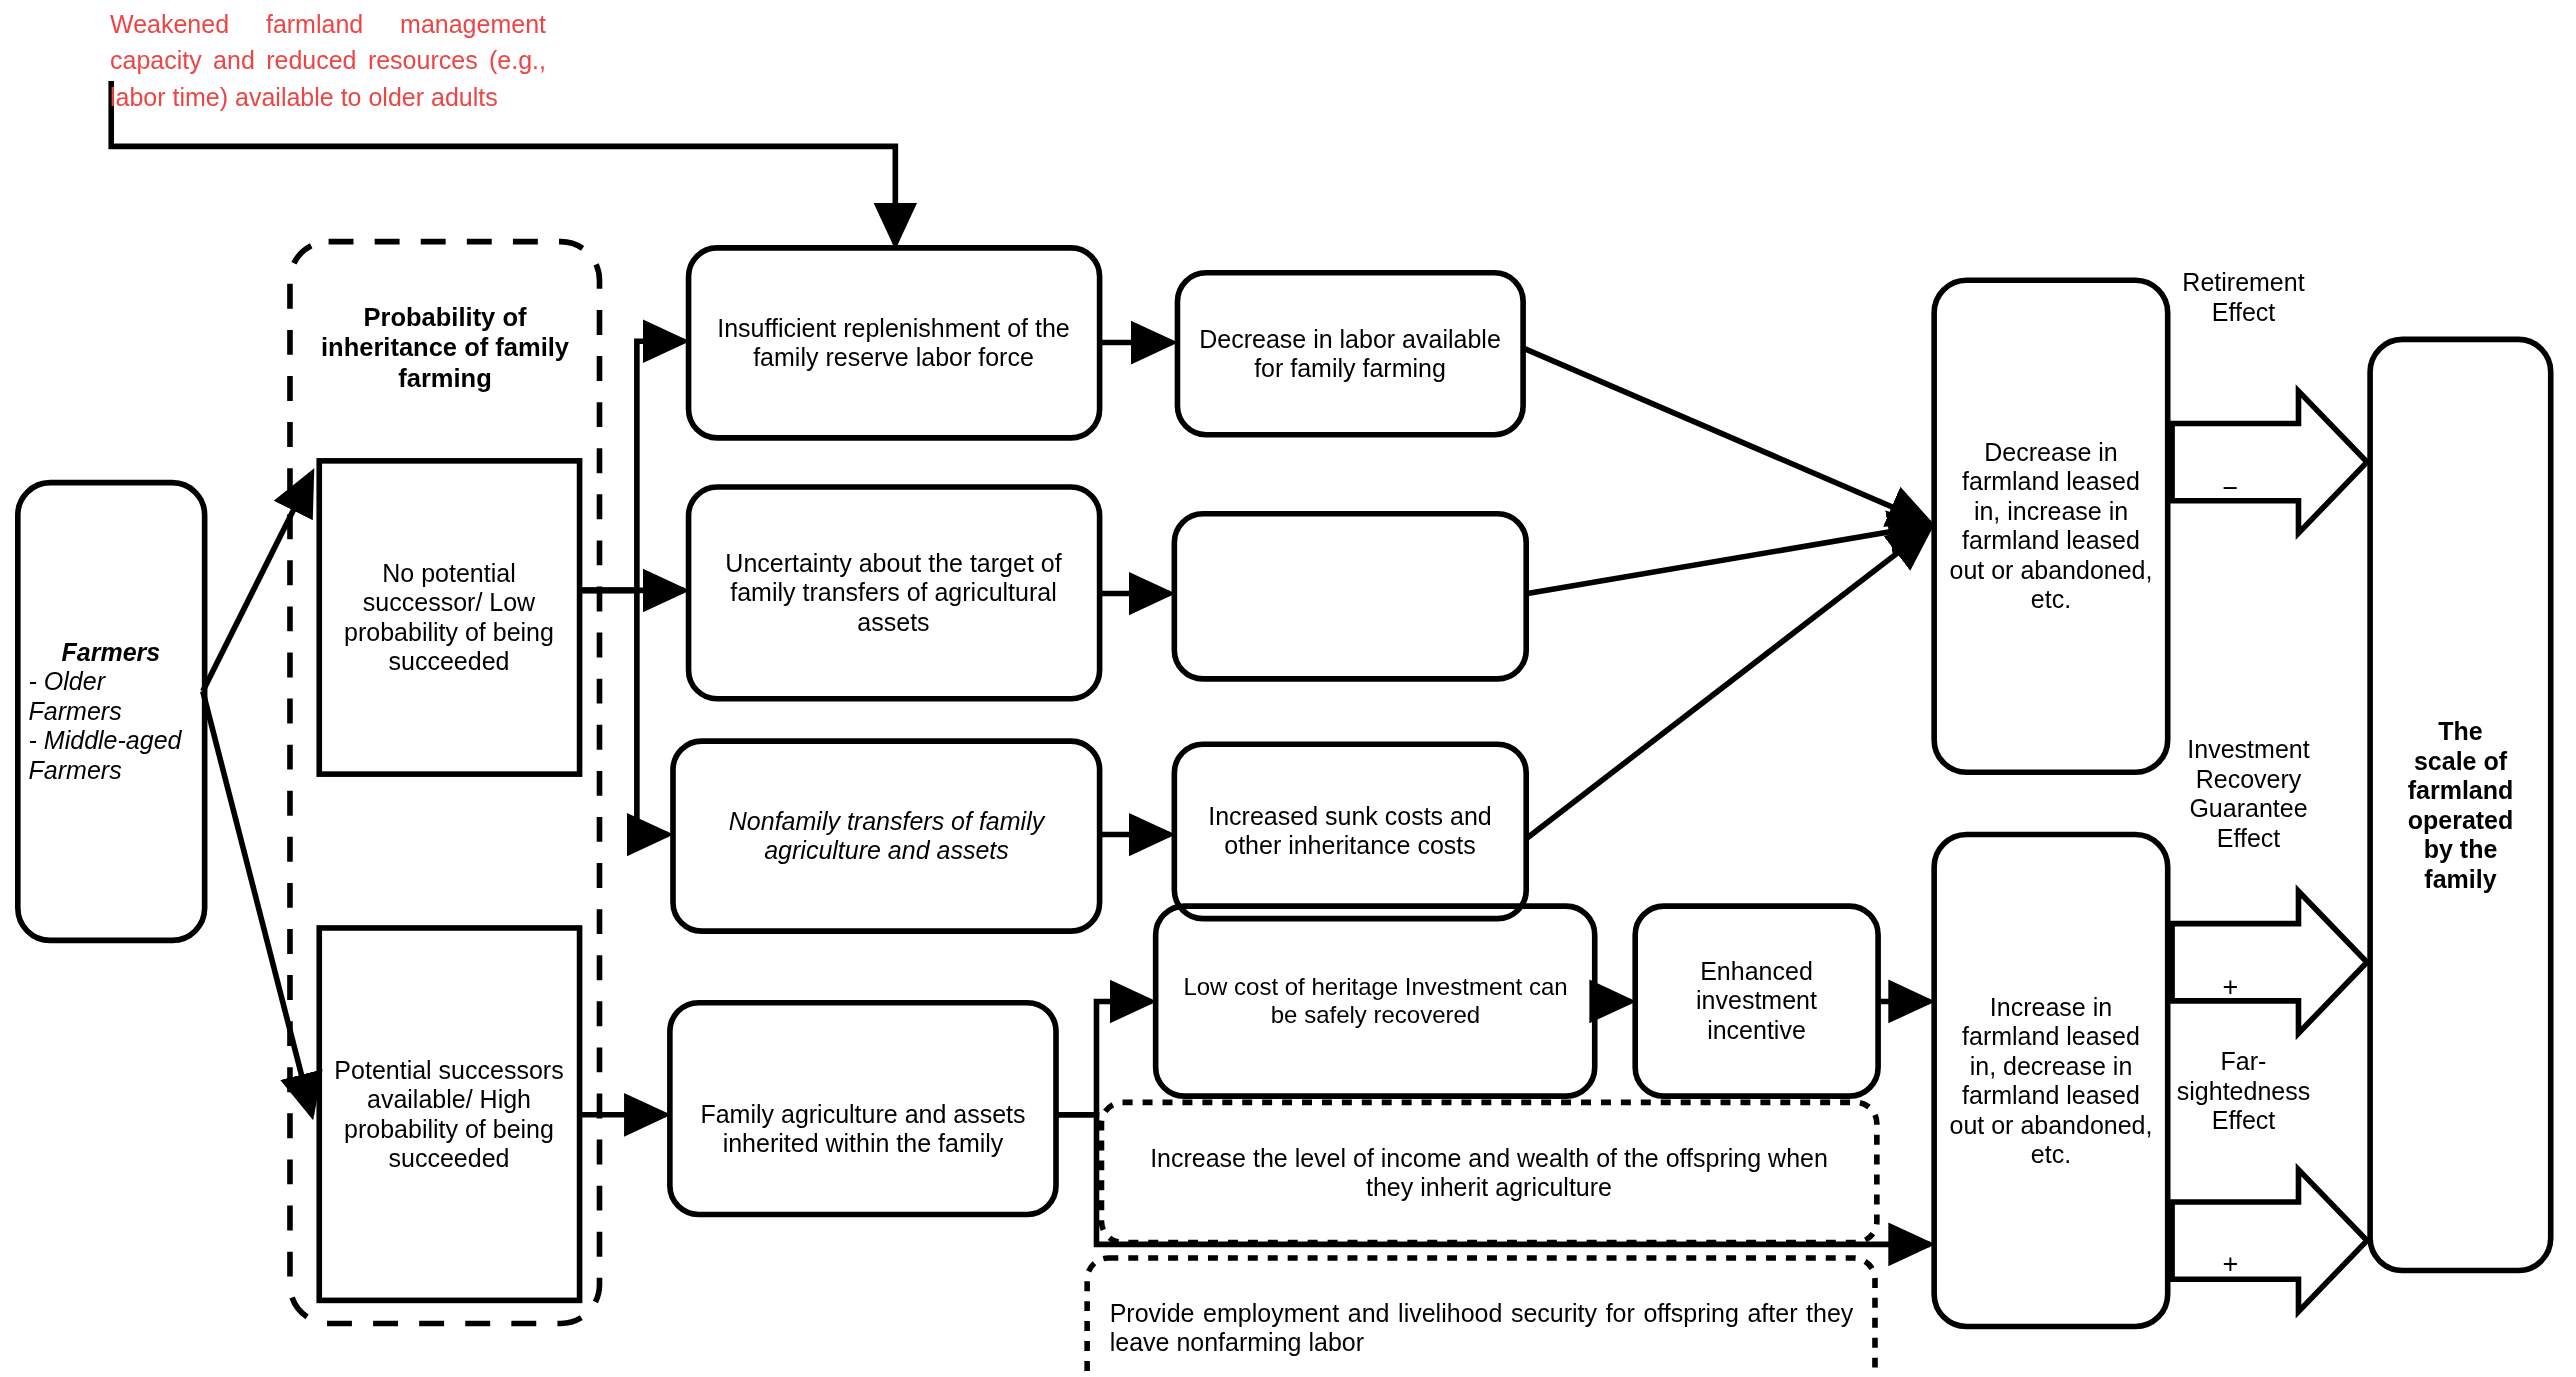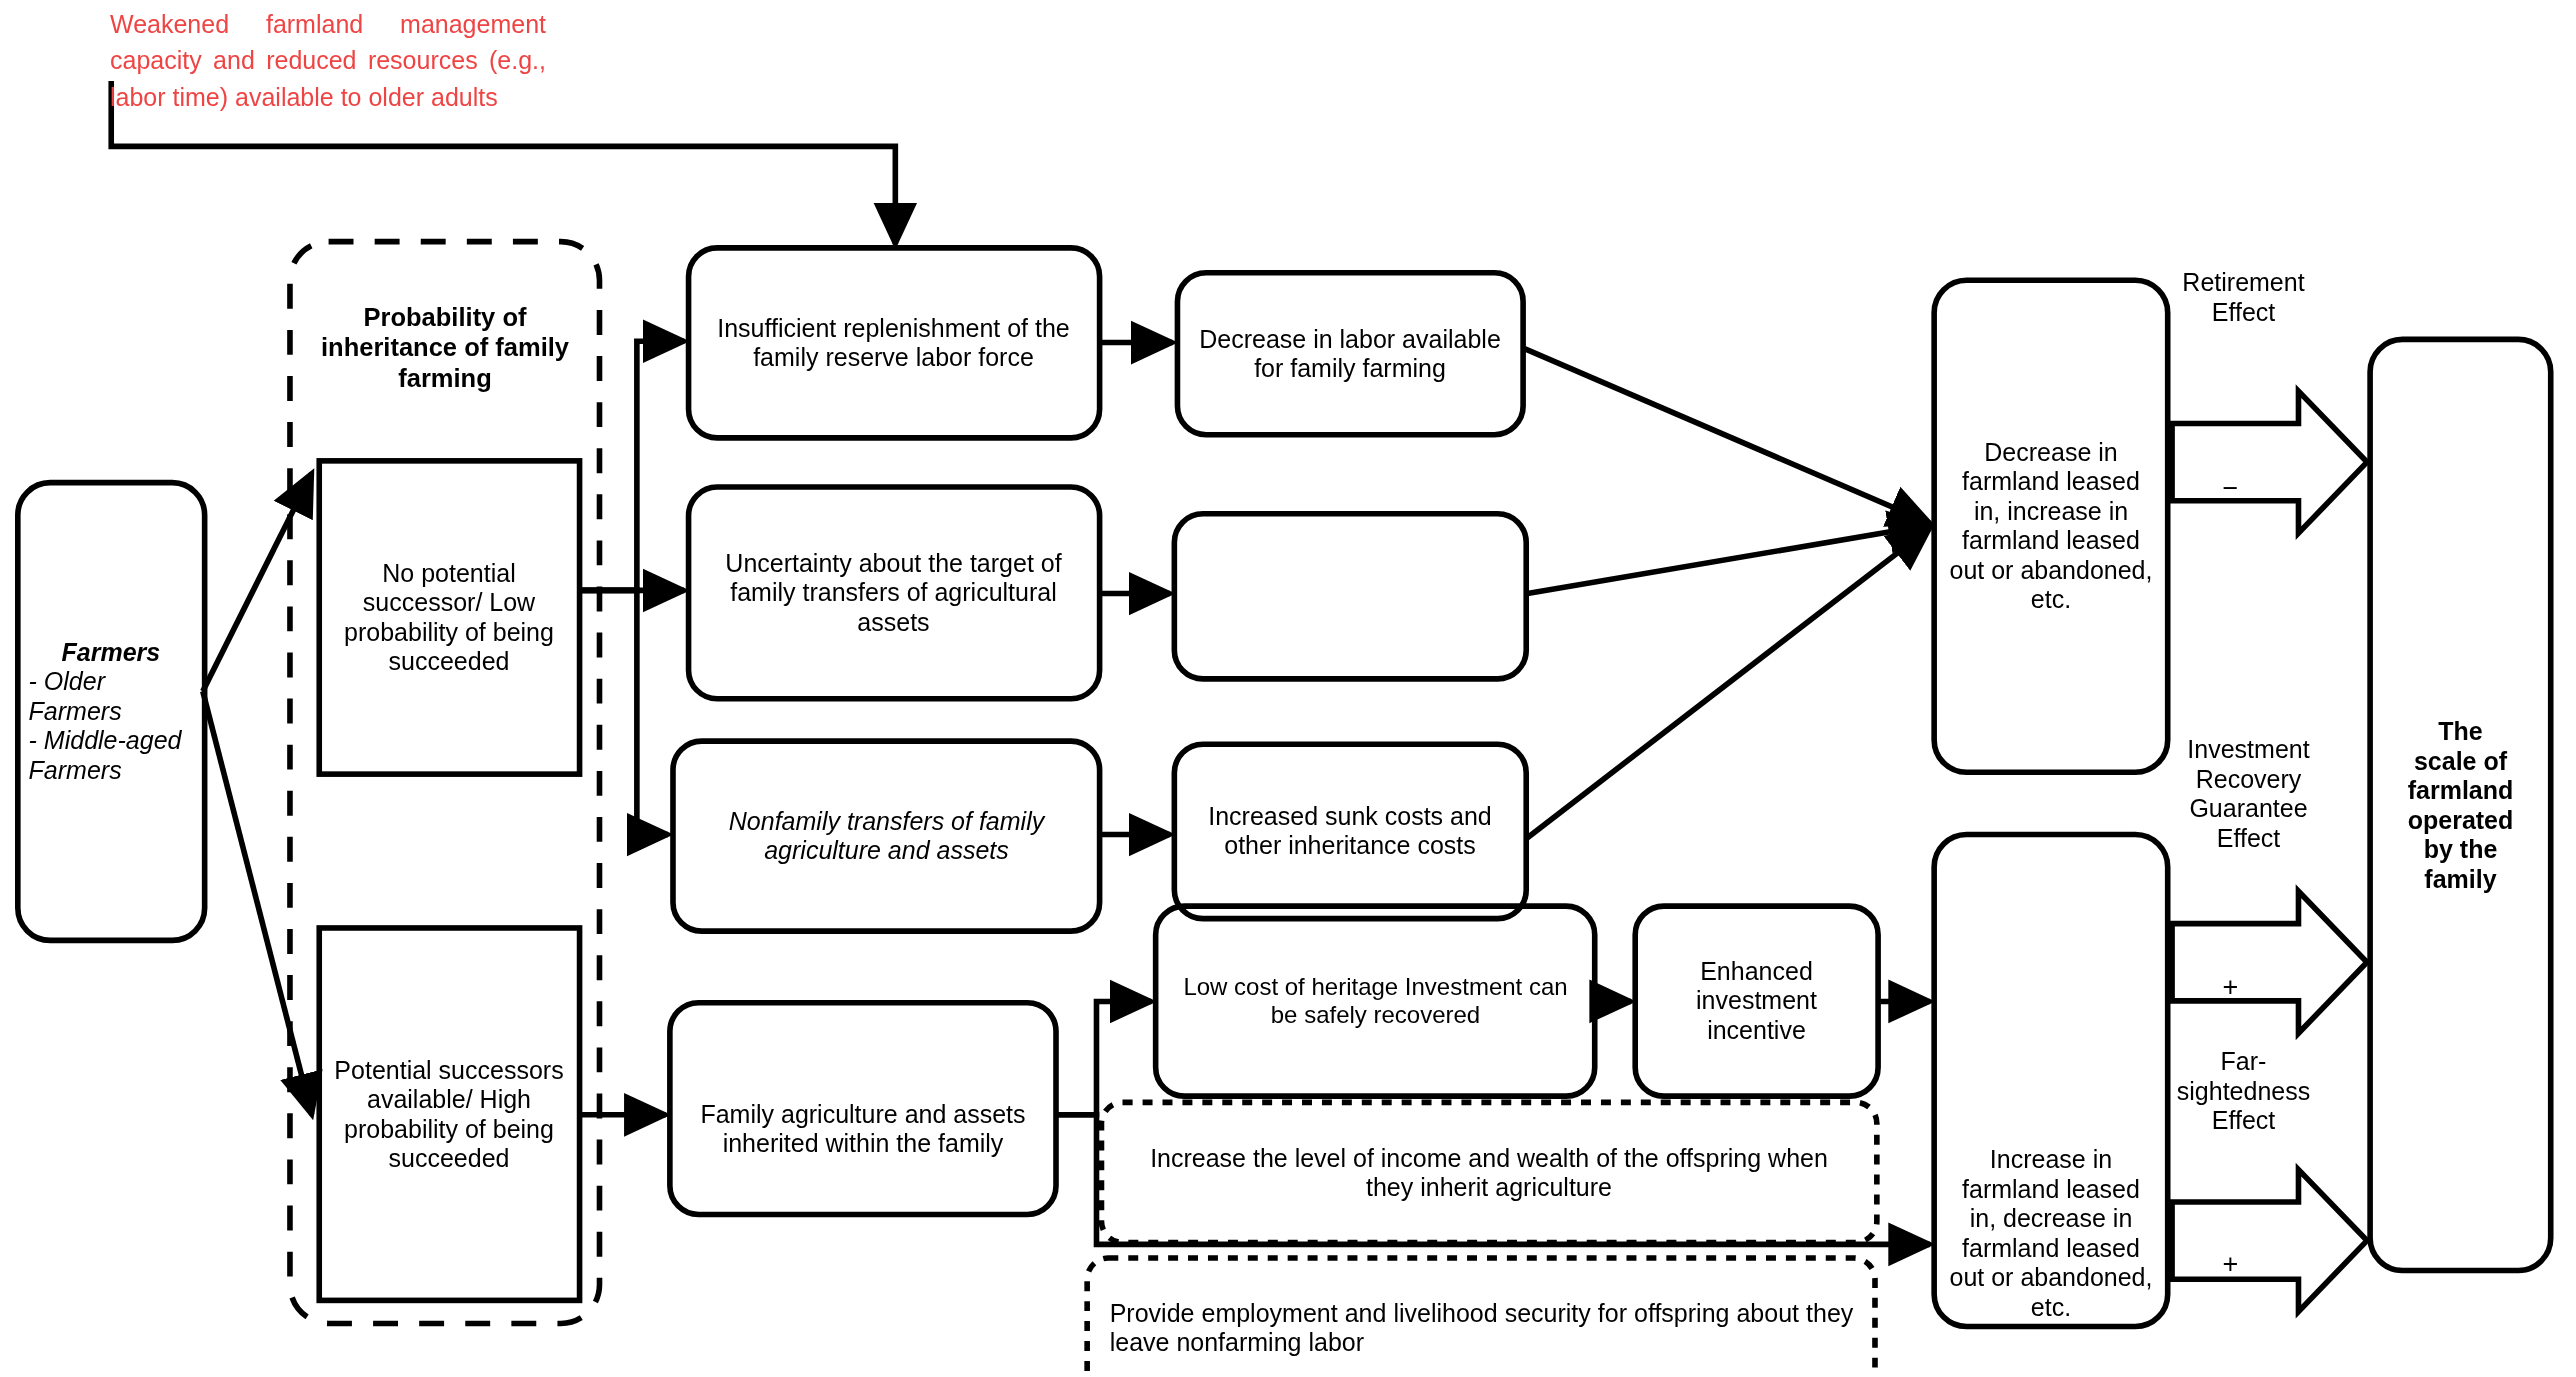--- a/index.html
+++ b/index.html
@@ -150,28 +150,28 @@
 
   <div class="nodeText" style="left:1640px; top:911px; width:233px; height:180px; font-size:25px; padding:0 8.7px;">
     <span>Enhanced investment incentive</span>
   </div>
 
   <div class="nodeText" style="left:1110px; top:1108px; width:758px; height:130px; font-size:25px; padding:0 13.7px;">
     <span>Increase the level of income and wealth of the offspring when they inherit agriculture</span>
   </div>
 
   <div class="nodeText" style="left:1096px; top:1263px; width:771px; height:130px; font-size:25px; padding:0 13.7px; text-align:justify;">
-    <span>Provide employment and livelihood security for offspring about they leave nonfarming labor</span>
+    <span>Provide employment and livelihood security for offspring after they leave nonfarming labor</span>
   </div>
 
   <div class="nodeText" style="left:1939px; top:285px; width:224px; height:482px; font-size:25px; padding:0 8.7px;">
     <span>Decrease in farmland leased in, increase in farmland leased out or abandoned, etc.</span>
   </div>
 
-  <div class="nodeText" style="left:1939px; top:840px; width:224px; height:482px; font-size:25px; padding:0 8.7px;align-items:flex-end;">
+  <div class="nodeText" style="left:1939px; top:840px; width:224px; height:482px; font-size:25px; padding:0 8.7px;">
     <span>Increase in farmland leased in, decrease in farmland leased out or abandoned, etc.</span>
   </div>
 
   <div class="nodeText bold" style="left:2375px; top:345px; width:171px; height:921px; font-size:25px; padding:0 31px;">
     <span>The scale of farmland operated by the family</span>
   </div>
 
   <div class="lbl" style="left:2172px; top:268px; width:143px; font-size:25px;">Retirement Effect</div>
   <div class="signchar" style="left:2190px; top:473px; width:81px; font-size:27px;">−</div>
 

